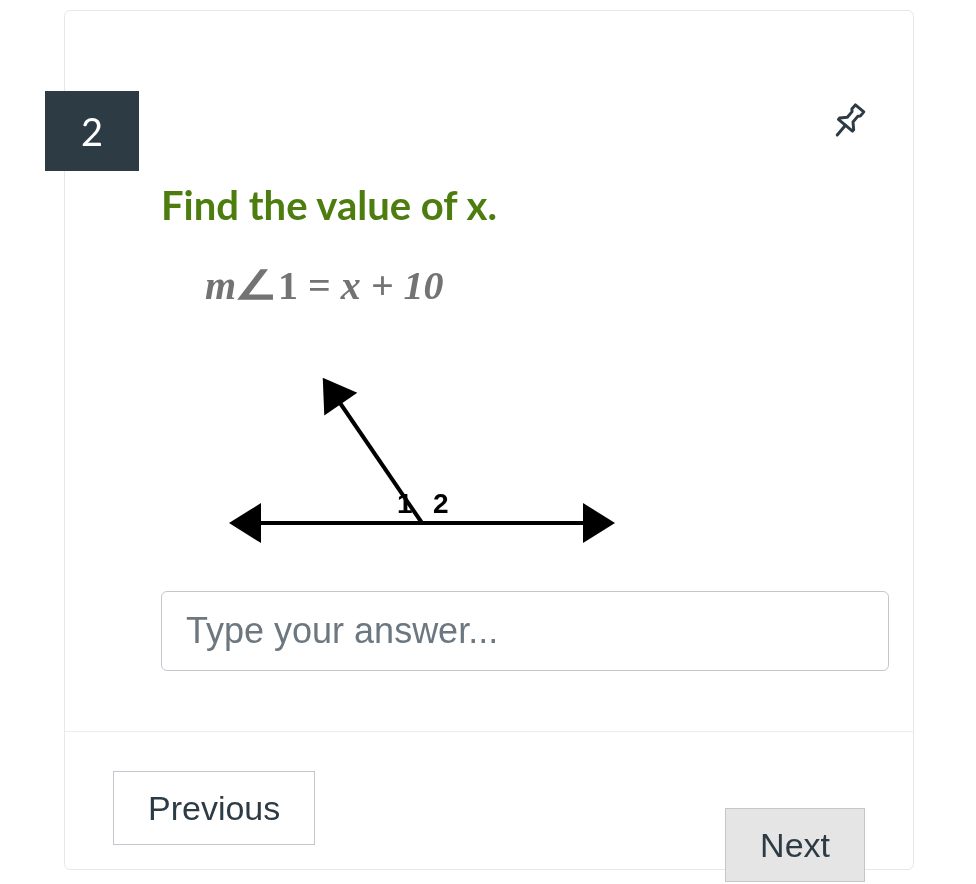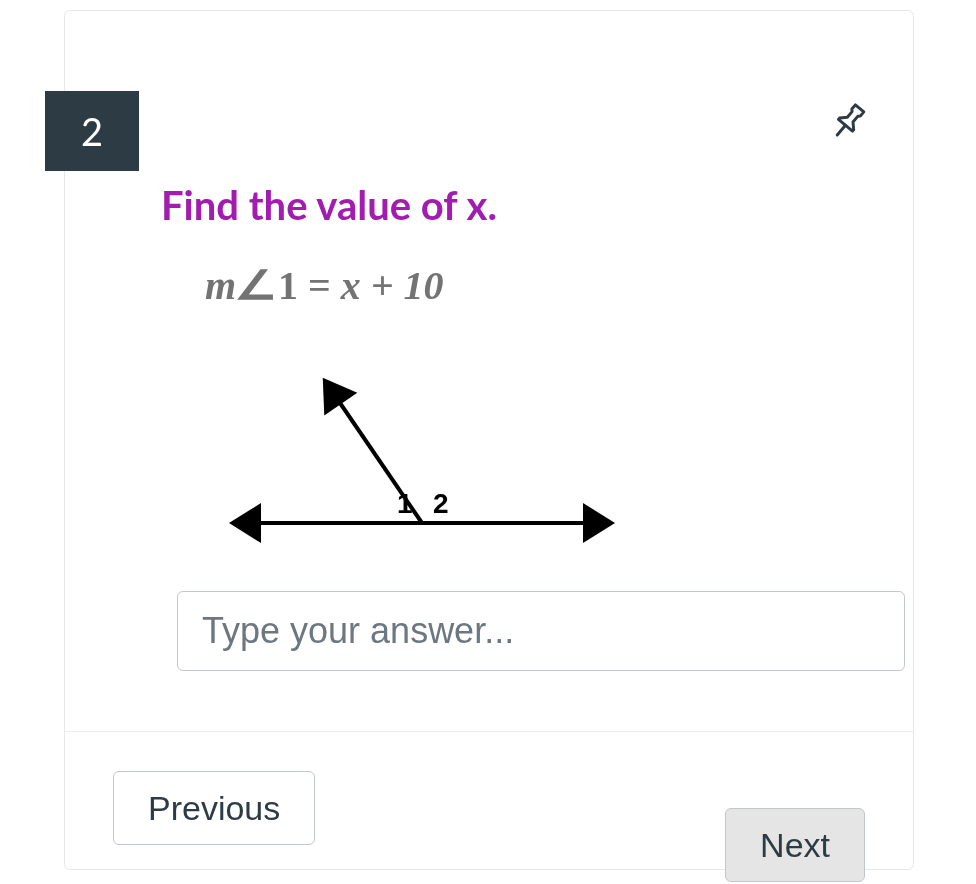--- a/index.html
+++ b/index.html
@@ -50,21 +50,21 @@
     top: 88px;
     width: 44px;
     height: 44px;
   }
   .prompt {
     position: absolute;
     left: 96px;
     top: 170px;
     font-size: 40px;
     font-weight: 700;
-    color: #a21caf;
+    color: #4d7c0f;
   }
   .equations {
     position: absolute;
     left: 140px;
     top: 250px;
     font-family: "Times New Roman", Times, serif;
     font-size: 40px;
     font-weight: 600;
     font-style: italic;
     color: #737373;
@@ -90,42 +90,41 @@
     left: 96px;
     top: 580px;
     width: 728px;
     height: 80px;
     border: 1px solid #c1c7cc;
     border-radius: 6px;
     font-size: 36px;
     color: #333;
     padding: 4px 24px;
     outline: none;
-    margin-left: 16px;
   }
   .answer-input::placeholder { color: #6c7780; }
   .divider {
     position: absolute;
     left: 0; right: 0;
     top: 720px;
     height: 1px;
     background: #ececec;
   }
   .nav-row {
     position: absolute;
     left: 48px;
     right: 48px;
     top: 760px;
     display: flex;
     justify-content: space-between;
   }
   .btn {
     height: 74px;
     border: 1px solid #c1c7cc;
-    border-radius: 6px;
+    border-radius: 0;
     background: #f7f7f7;
     font-size: 34px;
     color: #2d3b45;
     padding: 12px 34px;
     cursor: pointer;
     display: flex; align-items: center;
   }
   .btn.prev { background: #fff; }
   .btn.next { background: #e5e5e5; margin-top: 37px; }
 </style>

